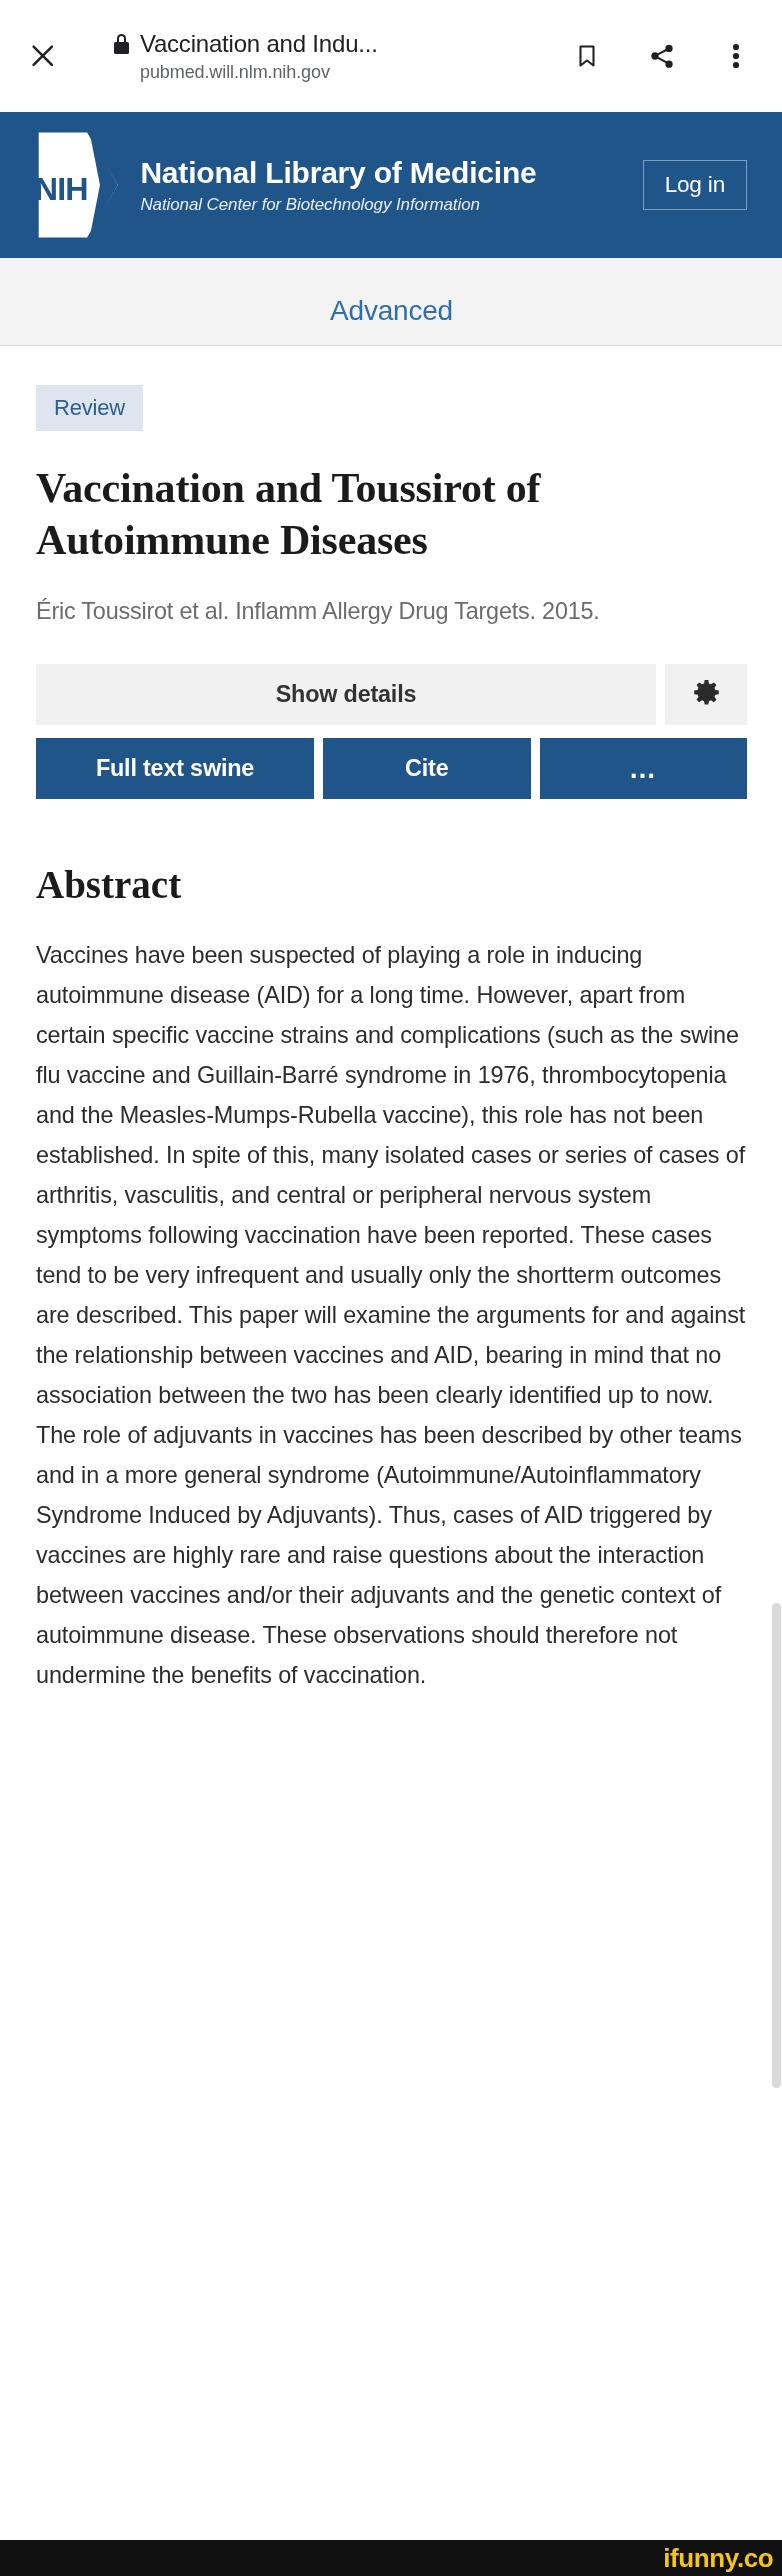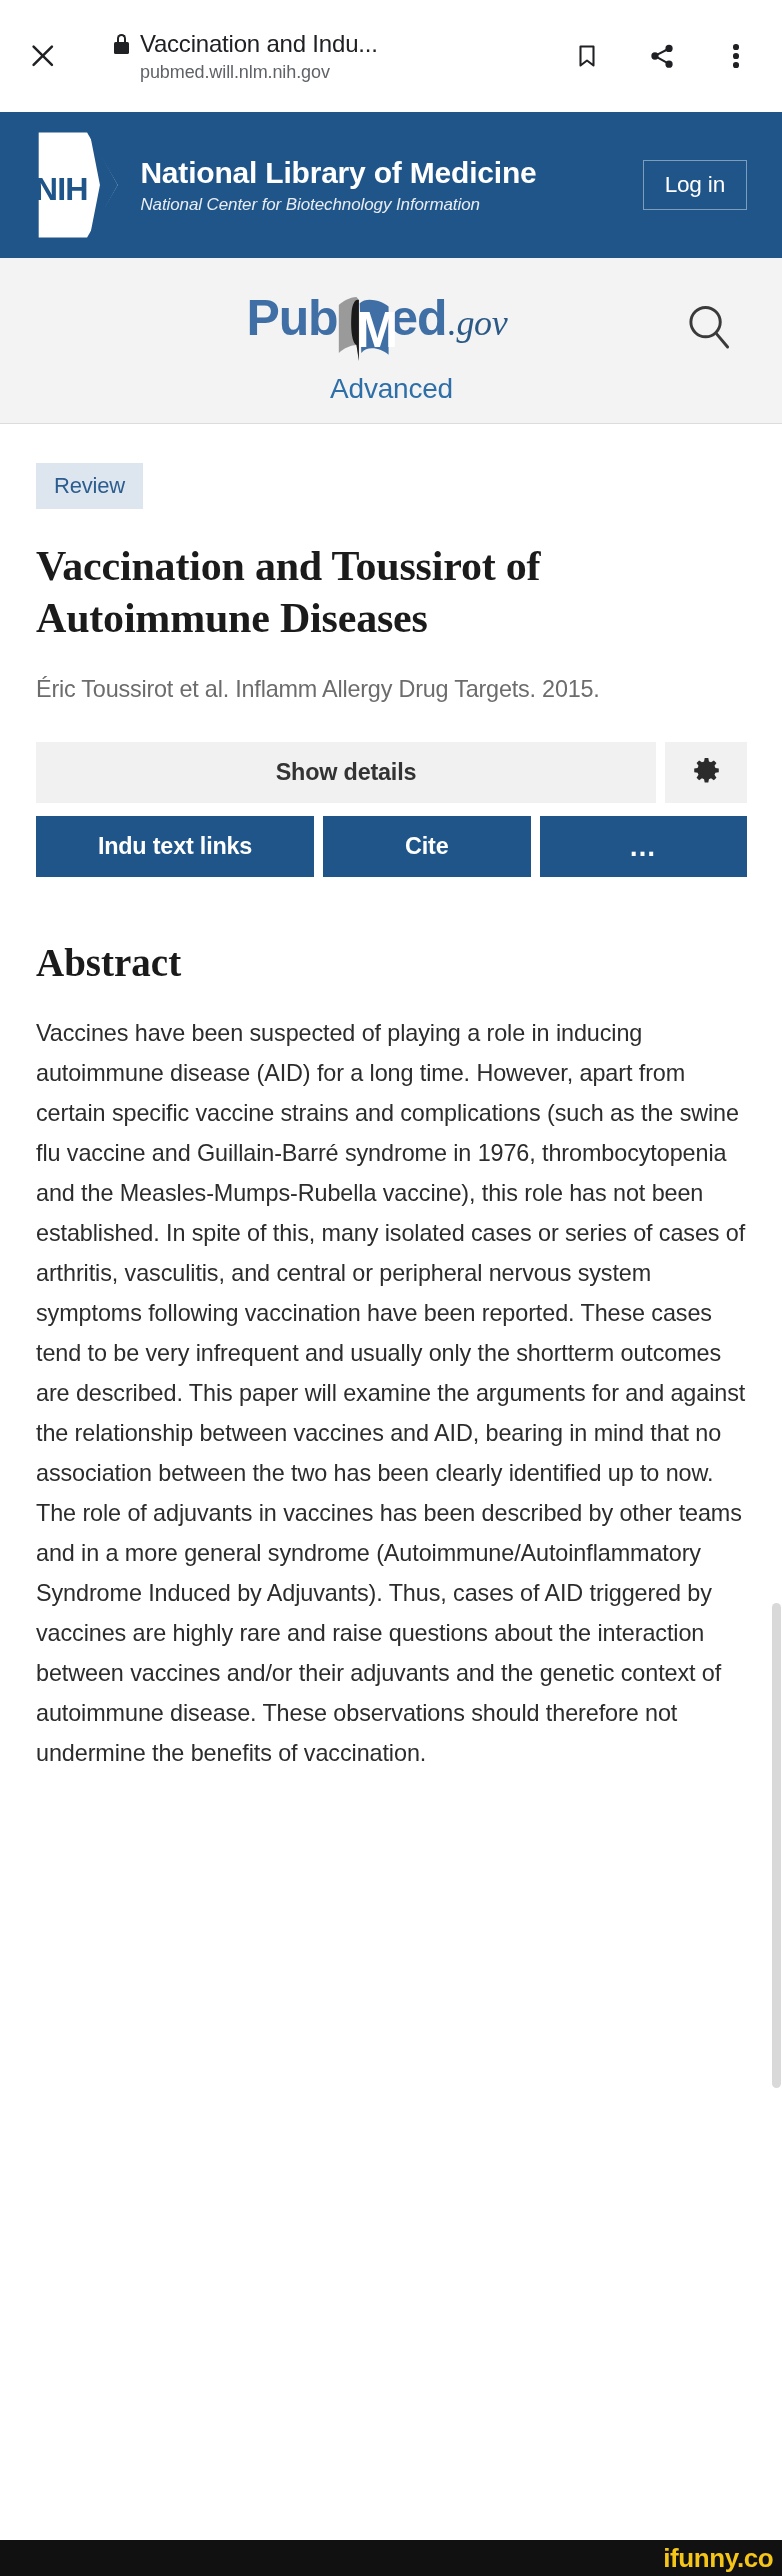--- a/index.html
+++ b/index.html
@@ -436,41 +436,20 @@
     </div>
     <div class="nih-names">
       <div class="nih-line1">National Library of Medicine</div>
       <div class="nih-line2">National Center for Biotechnology Information</div>
     </div>
   </div>
   <button class="login-btn">Log in</button>
 </div>
 
 <div class="pubmed-bar">
-  <div class="pubmed-logo-row">
-    <div class="pubmed-wordmark">
-      <span class="pm-pub">Pub</span>
-      <span class="pm-bookwrap">
-        <svg width="61" height="68" viewBox="0 0 76 84">
-          <path d="M30 2 C22 2 12 8 8 12 L8 72 C14 66 24 62 30 62 L33 82 L33 6 Z" fill="#9a9a9a"></path>
-          <path d="M33 6 L33 82 L30 62 C25 60 22 44 24 20 C25 10 29 4 33 6 Z" fill="#1a1a1a"></path>
-          <path d="M34 10 C42 2 60 6 70 14 L70 74 C60 66 44 62 36 72 Z" fill="#3f6fa5"></path>
-        </svg>
-        <span class="pm-M">M</span>
-      </span>
-      <span class="pm-ed">ed</span>
-      <span class="pm-gov">.gov</span>
-    </div>
-    <div class="search-icon-btn">
-      <svg viewBox="0 0 32 32" width="47" height="47" fill="none" stroke="#3a3a3a" stroke-width="2" stroke-linecap="round">
-        <circle cx="14" cy="13" r="10"></circle>
-        <line x1="21.5" y1="21" x2="29" y2="30"></line>
-      </svg>
-    </div>
-  </div>
   <div class="advanced-row">
     <a class="advanced-link" href="#">Advanced</a>
   </div>
 </div>
 
 <div class="article">
   <div class="badge-row">
     <span class="badge-review">Review</span>
   </div>
 
@@ -484,21 +463,21 @@
       <span>
         <svg viewBox="0 0 24 24" fill="#2b2b2b">
           <path d="M12 8.2a3.8 3.8 0 100 7.6 3.8 3.8 0 000-7.6zm0 5.9a2.1 2.1 0 110-4.2 2.1 2.1 0 010 4.2z"></path>
           <path d="M13.4 1.6h-2.8l-.5 2.6-1.6.7-2.2-1.5-2 2 1.5 2.2-.7 1.6-2.6.5v2.8l2.6.5.7 1.6-1.5 2.2 2 2 2.2-1.5 1.6.7.5 2.6h2.8l.5-2.6 1.6-.7 2.2 1.5 2-2-1.5-2.2.7-1.6 2.6-.5v-2.8l-2.6-.5-.7-1.6 1.5-2.2-2-2-2.2 1.5-1.6-.7z"></path>
         </svg>
       </span>
     </button>
   </div>
 
   <div class="action-row">
-    <button class="act-btn act-fulltext">Indu text links</button>
+    <button class="act-btn act-fulltext">Full text swine</button>
     <button class="act-btn act-cite">Cite</button>
     <button class="act-btn act-more">…</button>
   </div>
 
   <h2 class="abstract-heading">Abstract</h2>
   <p class="abstract-body">Vaccines have been suspected of playing a role in inducing autoimmune disease (AID) for a long time. However, apart from certain specific vaccine strains and complications (such as the swine flu vaccine and Guillain-Barré syndrome in 1976, thrombocytopenia and the Measles-Mumps-Rubella vaccine), this role has not been established. In spite of this, many isolated cases or series of cases of arthritis, vasculitis, and central or peripheral nervous system symptoms following vaccination have been reported. These cases tend to be very infrequent and usually only the shortterm outcomes are described. This paper will examine the arguments for and against the relationship between vaccines and AID, bearing in mind that no association between the two has been clearly identified up to now. The role of adjuvants in vaccines has been described by other teams and in a more general syndrome (Autoimmune/Autoinflammatory Syndrome Induced by Adjuvants). Thus, cases of AID triggered by vaccines are highly rare and raise questions about the interaction between vaccines and/or their adjuvants and the genetic context of autoimmune disease. These observations should therefore not undermine the benefits of vaccination.</p>
 </div>
 
 <div class="page-scrollbar"></div>
 

